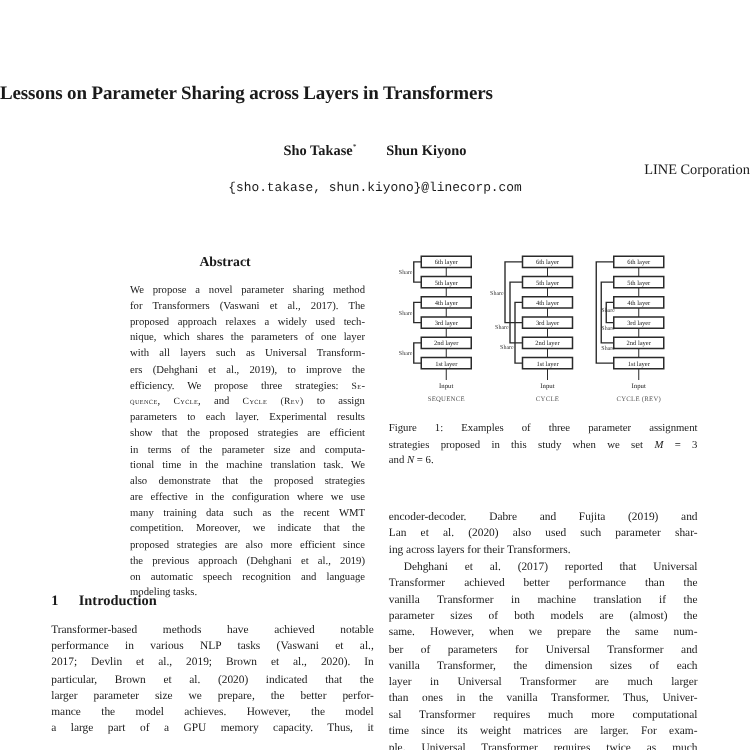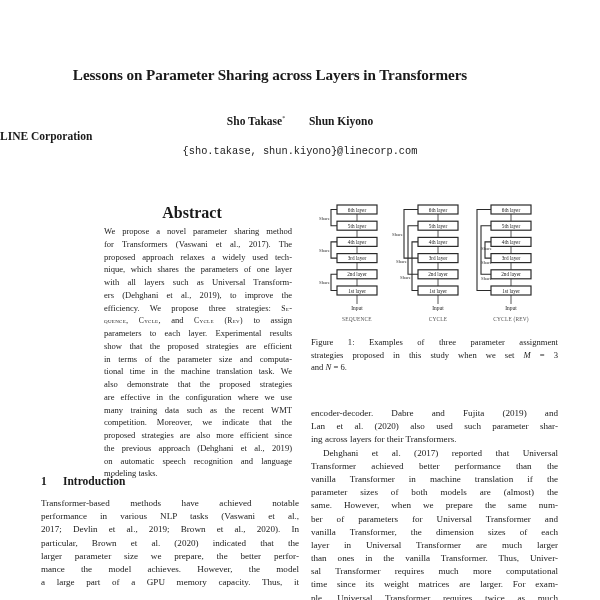--- a/index.html
+++ b/index.html
@@ -2,39 +2,39 @@
 <html><head>
   <meta charset="utf-8">
   <style>
     html, body { margin: 0; padding: 0; }
     body {
       width: 600px; height: 600px; overflow: hidden; background: #ffffff;
       font-family: "Liberation Serif", "DejaVu Serif", serif; color: #1a1a1a;
       position: relative;
     }
     .title {
-      position: absolute; left: 0; top: 66px; width: 540px; text-align: center;
+      position: absolute; left: 0; top: 66px; width: 540px; text-align: left;
       font-weight: bold; font-size: 15.2px; letter-spacing: -0.1px;
     }
     .authors {
       position: absolute; left: 0; top: 115px; width: 600px; text-align: center;
       font-weight: bold; font-size: 11.5px;
     }
     .authors .sep { display: inline-block; width: 18px; }
     .authors sup { font-size: 6px; font-weight: normal; }
     .affil {
-      position: absolute; left: 0; top: 130px; width: 600px; text-align: left; font-size: 11.5px; font-weight: bold;
+      position: absolute; left: 0; top: 130px; width: 600px; text-align: right; font-size: 11.5px;
     }
     .email {
       position: absolute; left: 0; top: 145px; width: 600px; text-align: center;
       font-family: "Liberation Mono", "DejaVu Sans Mono", monospace; font-size: 10.3px;
     }
     .abs-head {
-      position: absolute; left: 76px; top: 204px; width: 232px; text-align: center;
-      font-weight: bold; font-size: 16px;
+      position: absolute; left: 64px; top: 204px; width: 232px; text-align: center;
+      font-weight: bold; font-size: 11px;
     }
     .abs-body {
       position: absolute; left: 60px; top: 225px; width: 232px;
       font-size: 8.55px; line-height: 12.75px; text-align: justify;
     }
     .abs-body .ln { display: block; text-align: justify; text-align-last: justify; white-space: nowrap; height: 12.75px; margin-left: 44px; }
     .abs-body .ln.last { text-align-last: left; }
     .sc { font-variant: small-caps; font-size: 0.9em; letter-spacing: 0.3px; }
     .sec-head {
       position: absolute; left: 41px; top: 475px; font-weight: bold; font-size: 11.5px;

